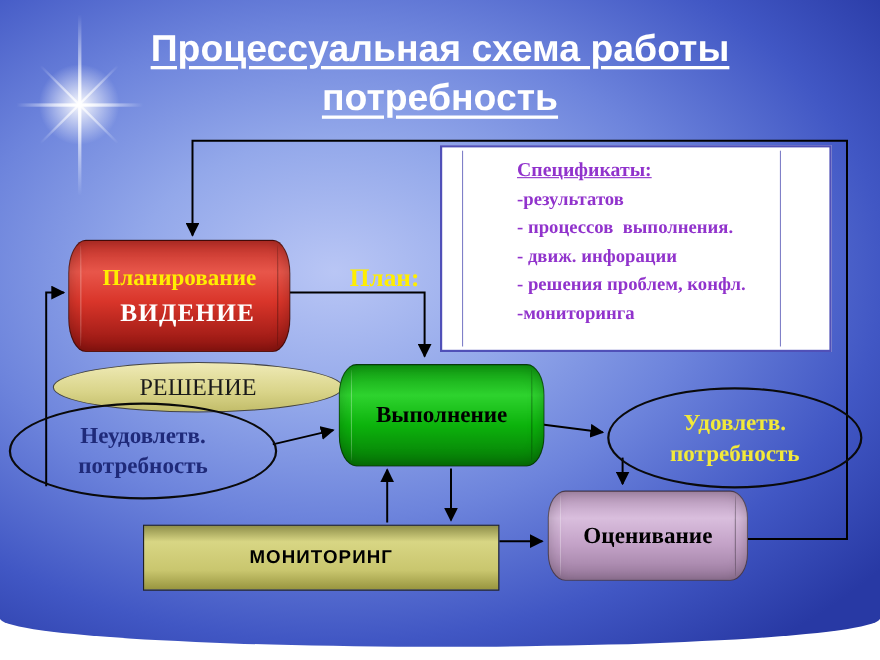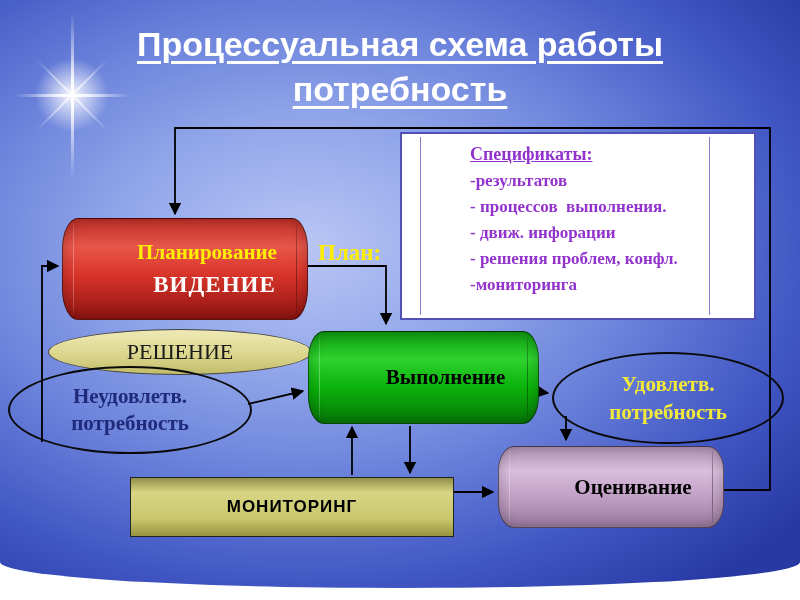--- a/index.html
+++ b/index.html
@@ -68,21 +68,20 @@
     position: absolute;
     display: flex; flex-direction: column;
     align-items: center; justify-content: center;
     text-align: center; z-index: 3;
     font-weight: bold;
   }
   .cyl {
     border: 1px solid rgba(0,0,0,.55);
     border-radius: 16px / 30%;
     box-shadow: inset 0 0 14px rgba(0,0,0,.25);
-    padding-left: 44px;
   }
   .cyl::after {
     content: ""; position: absolute; right: 10px; top: 4%; bottom: 4%;
     width: 1px; background: rgba(0,0,0,.35); border-radius: 50%;
   }
   .cyl::before {
     content: ""; position: absolute; left: 10px; top: 4%; bottom: 4%;
     width: 1px; background: rgba(255,255,255,.3); border-radius: 50%;
   }
   

